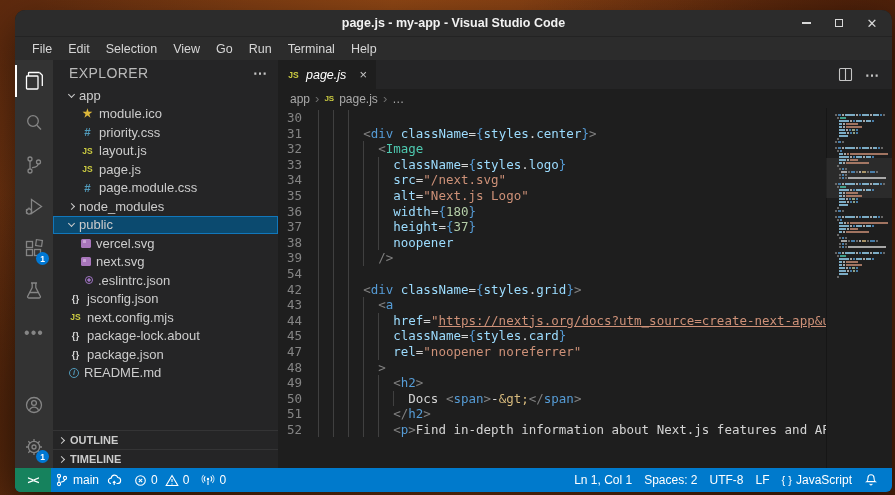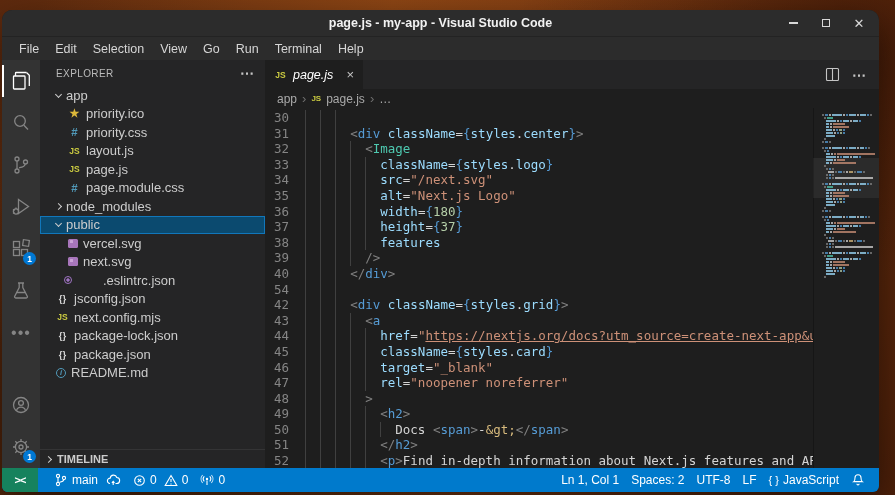--- a/index.html
+++ b/index.html
@@ -5,21 +5,21 @@
   * { margin:0; padding:0; box-sizing:border-box; }
   html,body { width:895px; height:495px; overflow:hidden; font-family:"Liberation Sans", sans-serif; }
   body {
     background:
       radial-gradient(620px 420px at 12% 88%, rgba(26,8,2,.55), transparent 60%),
       radial-gradient(560px 380px at 95% 10%, rgba(40,12,3,.5), transparent 60%),
       radial-gradient(700px 500px at 45% 40%, rgba(190,95,30,.25), transparent 65%),
       linear-gradient(115deg, #5e2a0e 0%, #8a4414 35%, #7c3a12 60%, #4e2009 100%);
   }
   .window {
-    position:absolute; left:2px; top:10px; width:877px; height:482px;
+    position:absolute; left:15px; top:10px; width:877px; height:482px;
     border-radius:10px 10px 6px 6px; overflow:hidden; display:flex; flex-direction:column;
     background:#1e1e1e; box-shadow:0 14px 40px rgba(0,0,0,.55);
   }
   
   .titlebar { height:27px; background:#2c2c2c; position:relative; display:flex; align-items:center; justify-content:center; flex:none; border-bottom:1px solid #232323;}
   .title { color:#f2f2f2; font-size:12.5px; font-weight:bold; }
   .win-controls { position:absolute; right:12px; top:0; height:100%; display:flex; align-items:center; gap:17px; }
   .wc { width:16px; height:16px; display:flex; align-items:center; justify-content:center; color:#d8d8d8; cursor:default; }
   .wc-min i { display:block; width:9px; height:2px; background:#d8d8d8; }
   .wc-max i { display:block; width:8px; height:8px; border:1.4px solid #d8d8d8; }
@@ -34,21 +34,21 @@
   .ab-item { width:38px; height:42px; display:flex; align-items:center; justify-content:center; position:relative; color:#858585; }
   .ab-item.active { color:#ffffff; }
   .ab-item.active::before { content:""; position:absolute; left:0; top:5px; bottom:5px; width:2px; background:#ffffff; }
   .ab-item svg { stroke:currentColor; fill:none; stroke-width:1.3; }
   .ab-spacer { flex:1; }
   .badge { position:absolute; right:4px; bottom:5px; min-width:13px; height:13px; border-radius:7px; background:#0078d4; color:#fff; font-size:8.5px; display:flex; align-items:center; justify-content:center; font-weight:bold; padding:0 2px; }
   .ab-dots { font-size:16px; letter-spacing:1px; color:#858585; }
   
   .sidebar { width:225px; background:#252526; color:#cccccc; display:flex; flex-direction:column; flex:none; min-height:0; font-size:13px; }
   .sb-header { height:26px; display:flex; align-items:center; padding:0 10px 0 16px; flex:none; }
-  .sb-title { font-size:10px; color:#bbbbbb; letter-spacing:.4px; flex:1; }
+  .sb-title { font-size:14px; color:#bbbbbb; letter-spacing:.4px; flex:1; }
   .dots { color:#c5c5c5; font-size:14px; font-weight:bold; letter-spacing:1px; }
   .sb-section { height:20px; display:flex; align-items:center; padding:0 8px 0 4px; flex:none; gap:2px; }
   .sb-section-label { font-weight:bold; font-size:11px; letter-spacing:.3px; flex:1; margin-left:2px; color:#e8e8e8;}
   .sb-actions { display:flex; gap:9px; align-items:center; }
   .sb-actions svg { stroke:#c5c5c5; fill:none; stroke-width:1.1; }
   .tree { flex:none; }
   .tree-row { height:18.5px; display:flex; align-items:center; position:relative; cursor:default; white-space:nowrap; }
   .tree-row.selected { background:#0b4a6f; outline:1px solid #1177bb; outline-offset:-1px; }
   .tree-label { margin-left:5px; font-size:13px; color:#cccccc; }
   .chev { width:5px; height:5px; border-right:1.3px solid #cccccc; border-bottom:1.3px solid #cccccc; display:inline-block; flex:none; }
@@ -206,21 +206,21 @@
         <span class="sb-title">EXPLORER</span>
         <span class="dots">⋯</span>
       </div>
       <div class="tree">
           <div class="tree-row" style="padding-left: 16px;">
             <span class="chev exp"></span>
             <span class="tree-label">app</span>
           </div>
           <div class="tree-row" style="padding-left: 28px;">
             <span class="fi fi-star">★</span>
-            <span class="tree-label">priority.ico</span>
+            <span class="tree-label">module.ico</span>
           </div>
           <div class="tree-row" style="padding-left: 28px;">
             <span class="fi fi-css">#</span>
             <span class="tree-label">priority.css</span>
           </div>
           <div class="tree-row" style="padding-left: 28px;">
             <span class="fi fi-js">JS</span>
             <span class="tree-label">layout.js</span>
           </div>
           <div class="tree-row" style="padding-left: 28px;">
@@ -240,46 +240,50 @@
             <span class="tree-label">public</span>
           </div>
           <div class="tree-row" style="padding-left: 28px;">
             <span class="fi fi-img"></span>
             <span class="tree-label">vercel.svg</span>
           </div>
           <div class="tree-row" style="padding-left: 28px;">
             <span class="fi fi-img"></span>
             <span class="tree-label">next.svg</span>
           </div>
-          <div class="tree-row" style="padding-left: 24px; gap: 26px;">
+          <div class="tree-row" style="padding-left: 32px;">
             <span class="fi fi-ring"></span>
             <span class="tree-label">.eslintrc.json</span>
           </div>
           <div class="tree-row" style="padding-left: 16px;">
             <span class="fi fi-json">{}</span>
             <span class="tree-label">jsconfig.json</span>
           </div>
           <div class="tree-row" style="padding-left: 16px;">
             <span class="fi fi-js">JS</span>
             <span class="tree-label">next.config.mjs</span>
           </div>
           <div class="tree-row" style="padding-left: 16px;">
             <span class="fi fi-json">{}</span>
-            <span class="tree-label">package-lock.json</span>
+            <span class="tree-label">package-lock.about</span>
           </div>
           <div class="tree-row" style="padding-left: 16px;">
             <span class="fi fi-json">{}</span>
             <span class="tree-label">package.json</span>
           </div>
           <div class="tree-row" style="padding-left: 16px;">
             <span class="fi fi-info">i</span>
             <span class="tree-label">README.md</span>
           </div>
         </div>
       <div style="flex:1"></div>
+      <div class="sb-bottomsec">
+        <span class="chev col"></span>
+        <span class="lbl">OUTLINE</span>
+      </div>
       <div class="sb-bottomsec">
         <span class="chev col"></span>
         <span class="lbl">TIMELINE</span>
       </div>
     </div>
 
     <div class="editor">
       <div class="tabbar">
         <div class="tab">
           <span class="fi fi-js">JS</span>
@@ -305,29 +309,27 @@
       <div class="codearea">
         <div class="code-lines">
             <div class="code-row"><span class="ln">30</span><span class="code-text"><span class="guide"></span><span class="guide"></span><span class="guide"></span></span></div>
             <div class="code-row"><span class="ln">31</span><span class="code-text"><span class="guide"></span><span class="guide"></span><span class="guide"></span><span class="tk-p">&lt;</span><span class="tk-t">div</span><span class="tk-x"> </span><span class="tk-a">className</span><span class="tk-o">=</span><span class="tk-b">{</span><span class="tk-a">styles</span><span class="tk-x">.</span><span class="tk-a">center</span><span class="tk-b">}</span><span class="tk-p">&gt;</span></span></div>
             <div class="code-row"><span class="ln">32</span><span class="code-text"><span class="guide"></span><span class="guide"></span><span class="guide"></span><span class="guide"></span><span class="tk-p">&lt;</span><span class="tk-c">Image</span></span></div>
             <div class="code-row"><span class="ln">33</span><span class="code-text"><span class="guide"></span><span class="guide"></span><span class="guide"></span><span class="guide"></span><span class="guide"></span><span class="tk-a">className</span><span class="tk-o">=</span><span class="tk-b">{</span><span class="tk-a">styles</span><span class="tk-x">.</span><span class="tk-a">logo</span><span class="tk-b">}</span></span></div>
             <div class="code-row"><span class="ln">34</span><span class="code-text"><span class="guide"></span><span class="guide"></span><span class="guide"></span><span class="guide"></span><span class="guide"></span><span class="tk-a">src</span><span class="tk-o">=</span><span class="tk-s">"/next.svg"</span></span></div>
             <div class="code-row"><span class="ln">35</span><span class="code-text"><span class="guide"></span><span class="guide"></span><span class="guide"></span><span class="guide"></span><span class="guide"></span><span class="tk-a">alt</span><span class="tk-o">=</span><span class="tk-s">"Next.js Logo"</span></span></div>
             <div class="code-row"><span class="ln">36</span><span class="code-text"><span class="guide"></span><span class="guide"></span><span class="guide"></span><span class="guide"></span><span class="guide"></span><span class="tk-a">width</span><span class="tk-o">=</span><span class="tk-b">{</span><span class="tk-n">180</span><span class="tk-b">}</span></span></div>
             <div class="code-row"><span class="ln">37</span><span class="code-text"><span class="guide"></span><span class="guide"></span><span class="guide"></span><span class="guide"></span><span class="guide"></span><span class="tk-a">height</span><span class="tk-o">=</span><span class="tk-b">{</span><span class="tk-n">37</span><span class="tk-b">}</span></span></div>
-            <div class="code-row"><span class="ln">38</span><span class="code-text"><span class="guide"></span><span class="guide"></span><span class="guide"></span><span class="guide"></span><span class="guide"></span><span class="tk-a">features</span></span></div>
+            <div class="code-row"><span class="ln">38</span><span class="code-text"><span class="guide"></span><span class="guide"></span><span class="guide"></span><span class="guide"></span><span class="guide"></span><span class="tk-a">noopener</span></span></div>
             <div class="code-row"><span class="ln">39</span><span class="code-text"><span class="guide"></span><span class="guide"></span><span class="guide"></span><span class="guide"></span><span class="tk-p">/&gt;</span></span></div>
-            <div class="code-row"><span class="ln">40</span><span class="code-text"><span class="guide"></span><span class="guide"></span><span class="guide"></span><span class="tk-p">&lt;/</span><span class="tk-t">div</span><span class="tk-p">&gt;</span></span></div>
             <div class="code-row"><span class="ln">54</span><span class="code-text"><span class="guide"></span><span class="guide"></span><span class="guide"></span></span></div>
             <div class="code-row"><span class="ln">42</span><span class="code-text"><span class="guide"></span><span class="guide"></span><span class="guide"></span><span class="tk-p">&lt;</span><span class="tk-t">div</span><span class="tk-x"> </span><span class="tk-a">className</span><span class="tk-o">=</span><span class="tk-b">{</span><span class="tk-a">styles</span><span class="tk-x">.</span><span class="tk-a">grid</span><span class="tk-b">}</span><span class="tk-p">&gt;</span></span></div>
             <div class="code-row"><span class="ln">43</span><span class="code-text"><span class="guide"></span><span class="guide"></span><span class="guide"></span><span class="guide"></span><span class="tk-p">&lt;</span><span class="tk-t">a</span></span></div>
             <div class="code-row"><span class="ln">44</span><span class="code-text"><span class="guide"></span><span class="guide"></span><span class="guide"></span><span class="guide"></span><span class="guide"></span><span class="tk-a">href</span><span class="tk-o">=</span><span class="tk-s">"</span><span class="tk-u">https://nextjs.org/docs?utm_source=create-next-app&amp;utm_med</span></span></div>
             <div class="code-row"><span class="ln">45</span><span class="code-text"><span class="guide"></span><span class="guide"></span><span class="guide"></span><span class="guide"></span><span class="guide"></span><span class="tk-a">className</span><span class="tk-o">=</span><span class="tk-b">{</span><span class="tk-a">styles</span><span class="tk-x">.</span><span class="tk-a">card</span><span class="tk-b">}</span></span></div>
-            <div class="code-row"><span class="ln">46</span><span class="code-text"><span class="guide"></span><span class="guide"></span><span class="guide"></span><span class="guide"></span><span class="guide"></span><span class="tk-a">target</span><span class="tk-o">=</span><span class="tk-s">"_blank"</span></span></div>
             <div class="code-row"><span class="ln">47</span><span class="code-text"><span class="guide"></span><span class="guide"></span><span class="guide"></span><span class="guide"></span><span class="guide"></span><span class="tk-a">rel</span><span class="tk-o">=</span><span class="tk-s">"noopener noreferrer"</span></span></div>
             <div class="code-row"><span class="ln">48</span><span class="code-text"><span class="guide"></span><span class="guide"></span><span class="guide"></span><span class="guide"></span><span class="tk-p">&gt;</span></span></div>
             <div class="code-row"><span class="ln">49</span><span class="code-text"><span class="guide"></span><span class="guide"></span><span class="guide"></span><span class="guide"></span><span class="guide"></span><span class="tk-p">&lt;</span><span class="tk-t">h2</span><span class="tk-p">&gt;</span></span></div>
             <div class="code-row"><span class="ln">50</span><span class="code-text"><span class="guide"></span><span class="guide"></span><span class="guide"></span><span class="guide"></span><span class="guide"></span><span class="guide"></span><span class="tk-x">Docs </span><span class="tk-p">&lt;</span><span class="tk-t">span</span><span class="tk-p">&gt;</span><span class="tk-x">-</span><span class="tk-e">&amp;gt;</span><span class="tk-p">&lt;/</span><span class="tk-t">span</span><span class="tk-p">&gt;</span></span></div>
             <div class="code-row"><span class="ln">51</span><span class="code-text"><span class="guide"></span><span class="guide"></span><span class="guide"></span><span class="guide"></span><span class="guide"></span><span class="tk-p">&lt;/</span><span class="tk-t">h2</span><span class="tk-p">&gt;</span></span></div>
             <div class="code-row"><span class="ln">52</span><span class="code-text"><span class="guide"></span><span class="guide"></span><span class="guide"></span><span class="guide"></span><span class="guide"></span><span class="tk-p">&lt;</span><span class="tk-t">p</span><span class="tk-p">&gt;</span><span class="tk-x">Find in-depth information about Next.js features and API.</span></span></div>
           </div>
         <div class="minimap">
           <div class="mm-slider"></div>
           <div class="mm-content">
@@ -661,21 +663,21 @@
             </div>
         </div>
       </div>
     </div>
   </div>
 
   <div class="statusbar">
     <div class="sb-remote">
         <span>&gt;&lt;</span>
       </div>
-    <div class="status-item" style="padding-left:16px">
+    <div class="status-item" style="padding-left:4px">
       <svg width="14" height="14" viewBox="0 0 14 14">
         <circle cx="4" cy="3" r="1.6"></circle>
           <circle cx="4" cy="11" r="1.6"></circle>
           <circle cx="10" cy="5" r="1.6"></circle>
         <path d="M4 4.6v4.8M9.8 6.6c-.2 1.8-2.4 2.3-4.2 2.6"></path>
       </svg>
       <span>main</span>
       <svg width="15" height="14" viewBox="0 0 15 14" style="margin-left:4px">
         <path d="M4 10.5a2.7 2.7 0 0 1 .2-5.4 3.4 3.4 0 0 1 6.6-.6 2.5 2.5 0 0 1-.3 6H9.5"></path>
         <path d="M7.2 12V8.6M5.9 9.8l1.3-1.4 1.3 1.4"></path>

